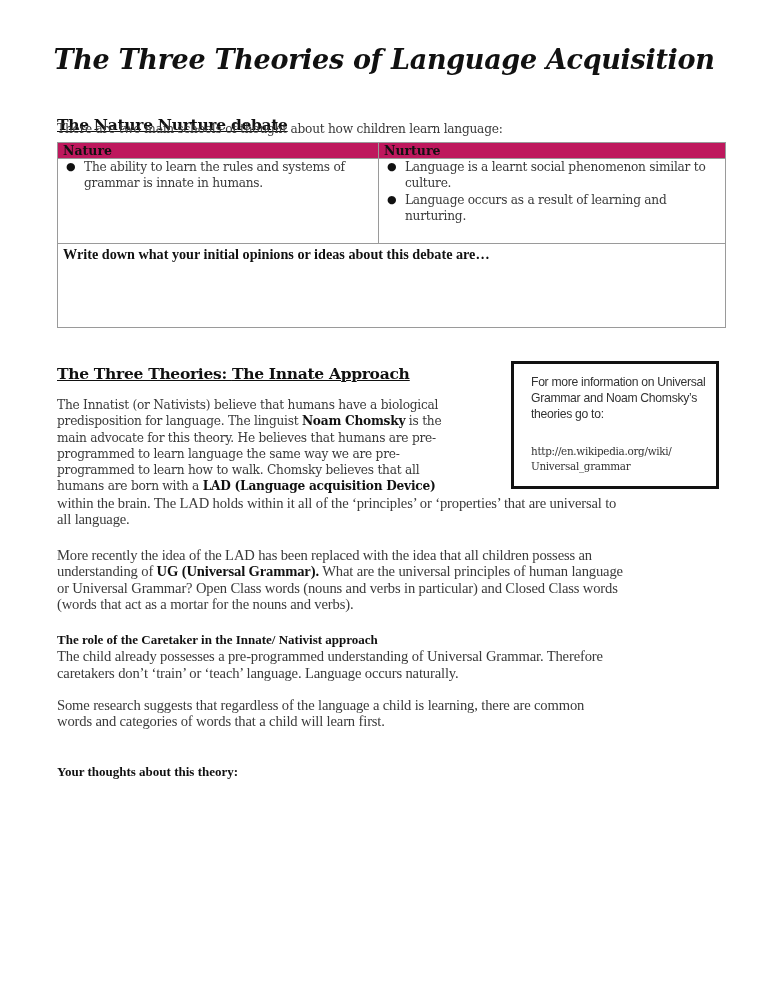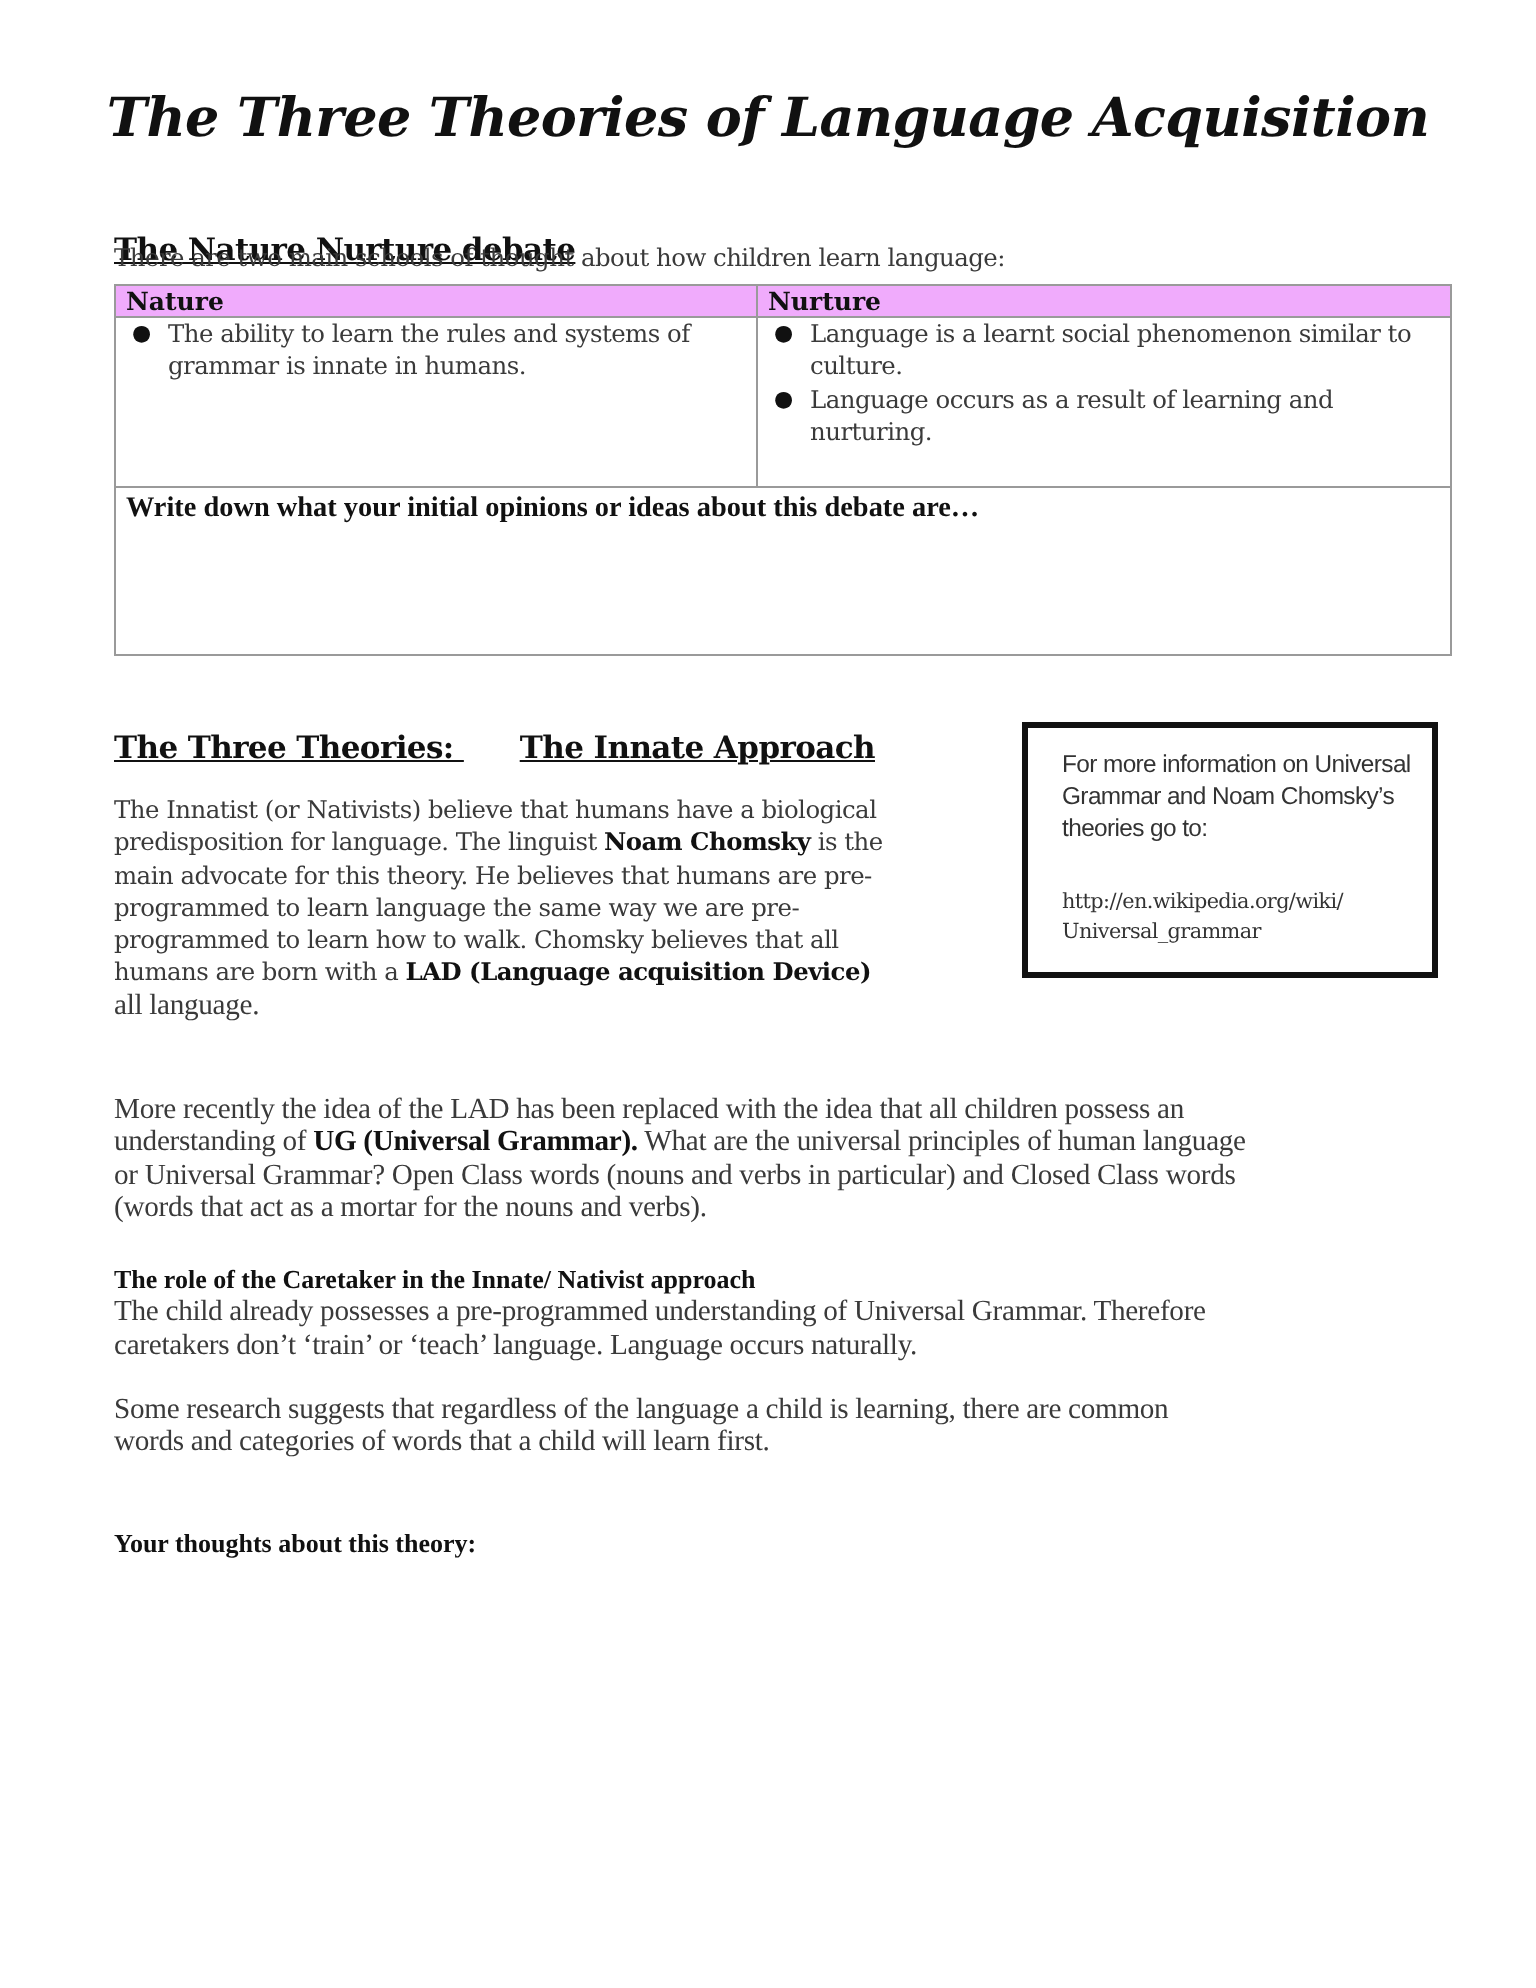--- a/index.html
+++ b/index.html
@@ -72,21 +72,21 @@
       font-family: "DejaVu Serif", serif;
       font-size: 12.2px;
       color: #3a3a3a;
     }
     .nn-table td {
       border: 1px solid #9a9a9a;
       vertical-align: top;
       padding: 0 5px;
     }
     .nn-table .hdr td {
-      background: #f0abfc;
+      background: #be185d;
       font-weight: bold;
       color: #111111;
       height: 15px;
       line-height: 15px;
       font-size: 12.5px;
     }
     .nn-table .content td { height: 84px; }
     .nn-table .opinion td { height: 83px; }
     .col-left { width: 310px; }
     .bullets {
@@ -136,21 +136,21 @@
       position: absolute;
       left: 17px; top: 80px;
       width: 185px;
       font-family: "DejaVu Serif", serif;
       font-size: 10.4px;
       line-height: 14.5px;
       color: #333;
       letter-spacing: -0.3px;
       word-break: break-all;
     }
-    .underline { text-decoration: underline; margin-left: 28px; }
+    .underline { text-decoration: underline; }
   </style>
 </head>
 <body>
 
 <div class="page">
 
   <div class="abs doc-title">The Three Theories of Language Acquisition</div>
 
   <div class="abs h2" style="left:57px; top:115px;">The Nature Nurture debate</div>
   <div class="abs body-text" style="left:57px; top:121px; margin-top:0; top:121px; white-space:nowrap; top:121px;"><span>There are two main schools of thought about how children learn language:</span></div>
@@ -186,20 +186,21 @@
 
   <div class="abs body-text" style="left:57px; top:397px; width:440px; white-space:nowrap;">
     <div>The Innatist (or Nativists) believe that humans have a biological</div>
     <div><span>predisposition for language. The linguist </span><b>Noam Chomsky</b><span> is the</span></div>
     <div>main advocate for this theory. He believes that humans are pre-</div>
     <div>programmed to learn language the same way we are pre-</div>
     <div>programmed to learn how to walk. Chomsky believes that all</div>
     <div><span>humans are born with a </span><b>LAD (Language acquisition Device)</b></div>
   </div>
   <div class="abs cond" style="left:57px; top:495px; white-space:nowrap;">
+    <div>within the brain. The LAD holds within it all of the ‘principles’ or ‘properties’ that are universal to</div>
     <div>all language.</div>
   </div>
 
   <div class="abs info-box">
     <div class="info-text">For more information on Universal Grammar and Noam Chomsky’s theories go to:</div>
     <div class="info-link">
       <div>http://en.wikipedia.org/wiki/</div>
       <div>Universal_grammar</div>
     </div>
   </div>

